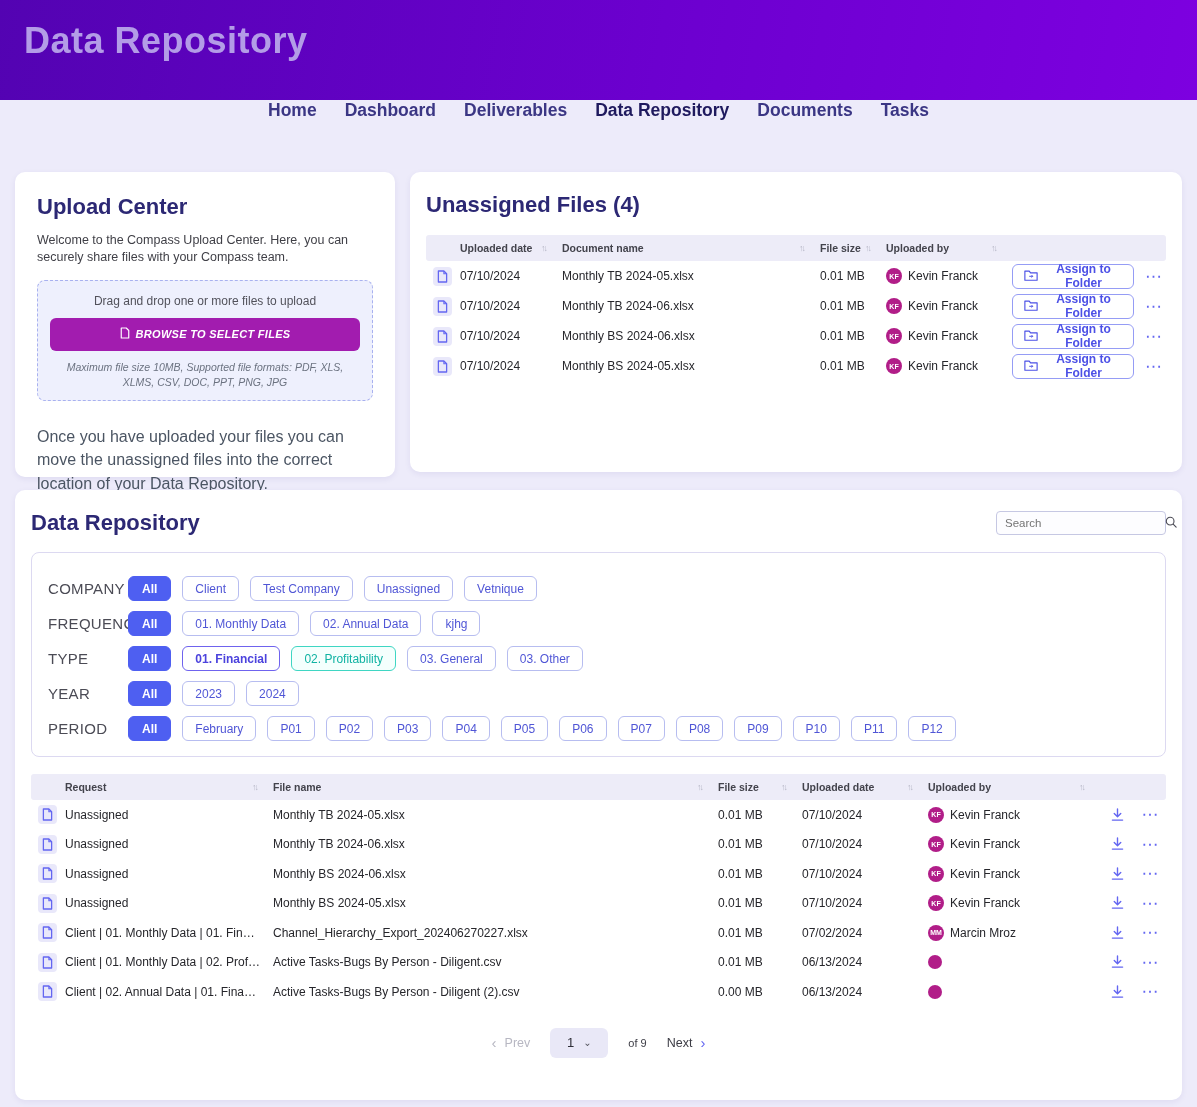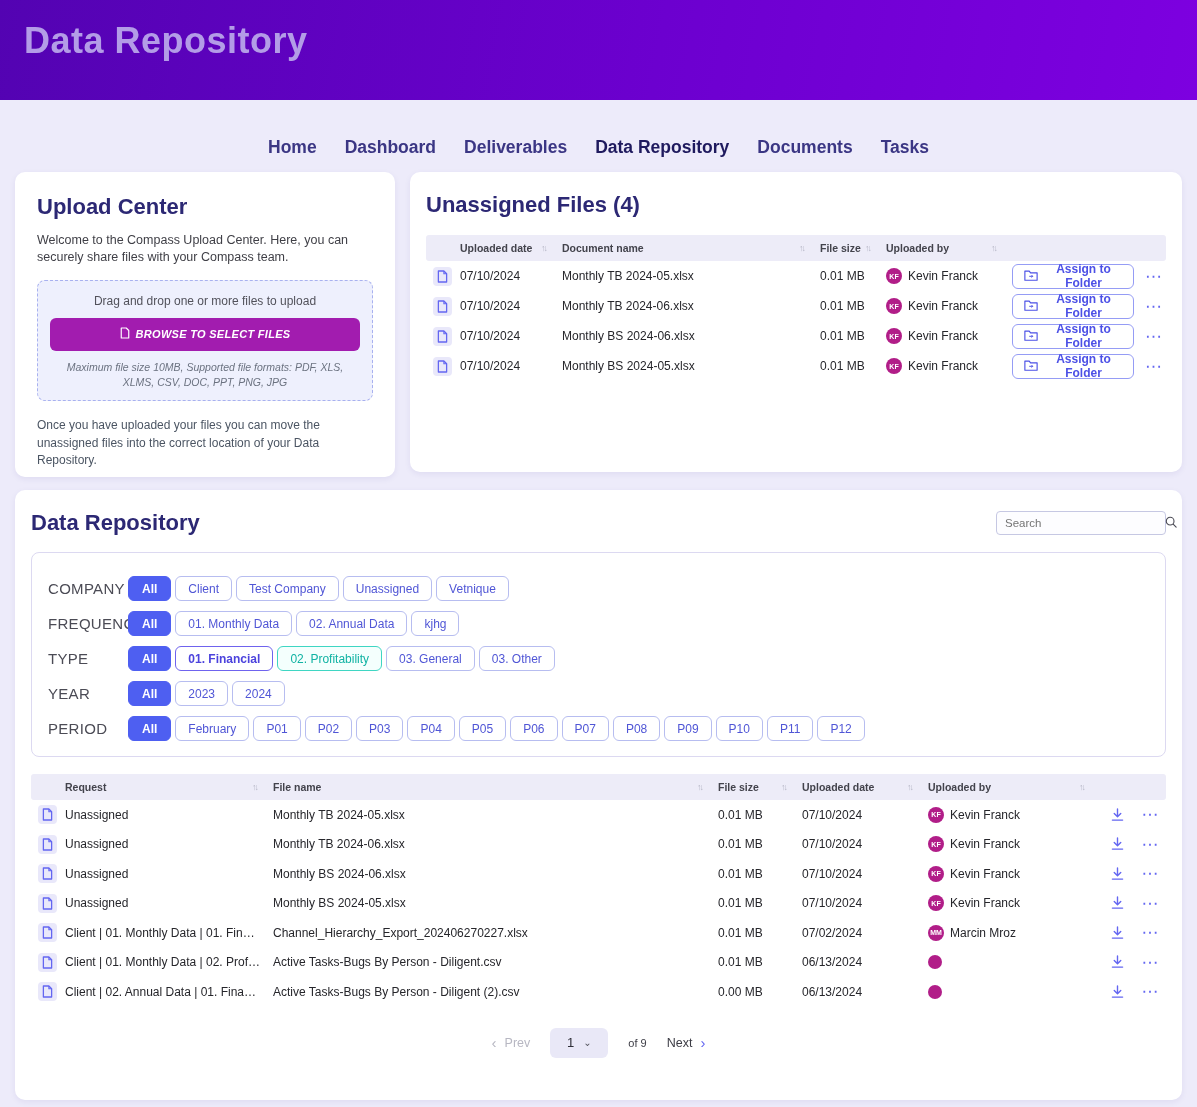--- a/index.html
+++ b/index.html
@@ -4,35 +4,35 @@
 <style>
   * { margin:0; padding:0; box-sizing:border-box; }
   html,body { width:1197px; height:1107px; }
   body { background:#edebfa; font-family:"Liberation Sans", sans-serif; position:relative; overflow:hidden; }
 
   
   .banner { height:100px; background:linear-gradient(100deg,#5303b2 0%,#6c00cf 55%,#7d00e0 100%); padding:20px 0 0 24px; }
   .banner h1 { color:#b39ce7; font-size:36px; font-weight:600; letter-spacing:.5px; }
 
   
-  .topnav { height:58px; display:flex; justify-content:center; align-items:flex-end; gap:28px; }
+  .topnav { height:58px; display:flex; justify-content:center; align-items:flex-start; gap:28px; }
   .topnav a { font-size:17.5px; color:#3b3684; font-weight:600; text-decoration:none; cursor:pointer; }
   .topnav a.active { color:#1f1a5e; font-weight:700; }
 
   .card { position:absolute; background:#fff; border-radius:10px; box-shadow:0 2px 6px rgba(47,35,122,.07); }
   .card-title { font-size:22px; font-weight:700; color:#2c2874; }
 
   
   #upload-card { left:15px; top:172px; width:380px; height:305px; padding:22px; }
   .uc-intro { font-size:12.5px; color:#3f3f46; line-height:1.35; margin-top:12px; }
   .dropzone { margin-top:14px; background:#eef0fd; border:1px dashed #a8b1ef; border-radius:8px; padding:13px 12px 10px; text-align:center; }
   .dz-hint { font-size:12px; color:#52525b; }
   .browse-btn { margin-top:10px; width:100%; background:#a21caf; color:#fff; border:none; border-radius:6px; font-size:11px; font-weight:700; letter-spacing:.3px; height:33px; display:flex; align-items:center; justify-content:center; gap:6px; cursor:pointer; font-family:inherit;font-style:italic; }
   .dz-note { margin-top:9px; font-size:10.5px; color:#6b7280; font-style:italic; line-height:1.45; }
-  .uc-outro { margin-top:16px; font-size:12px; color:#4b5563; line-height:1.45; }
+  .uc-outro { margin-top:24px; font-size:16px; color:#4b5563; line-height:1.45; }
 
   
   #unassigned-card { left:410px; top:172px; width:772px; height:300px; padding:20px 16px; }
   .u-table { margin-top:17px; }
   .u-head, .u-row { display:grid; grid-template-columns:34px 102px 258px 66px 126px 1fr; align-items:center; }
   .u-head { background:#edecf8; height:26px; font-size:10.5px; color:#43434c; font-weight:700; border-radius:3px; }
   .u-row { height:30px; font-size:12px; color:#26262b; }
   .th { display:flex; align-items:center; padding-right:16px; }
   .sort { margin-left:auto; font-size:9px; color:#b6b6c6; letter-spacing:-2px; cursor:pointer; }
   .doc-badge { width:19px; height:19px; border-radius:4px; background:#e9e8fa; display:flex; align-items:center; justify-content:center; margin-left:7px; }
@@ -45,21 +45,21 @@
 
   
   #repo-card { left:15px; top:490px; width:1167px; height:610px; padding:20px 16px; }
   .repo-head { display:flex; justify-content:space-between; align-items:center; }
   .search-box { width:170px; height:24px; border:1px solid #c6c8e3; border-radius:4px; background:#fdfdff; display:flex; align-items:center; padding:0 8px; gap:6px; }
   .search-box input { border:none; outline:none; flex:1; font-size:11.5px; color:#333; background:transparent; font-family:inherit; }
   .filters { margin-top:16px; border:1px solid #dcd9f1; border-radius:8px; padding:13px 16px 15px; }
   .filters-title { display:flex; align-items:center; gap:7px; font-size:11.5px; font-weight:700; color:#3c3c45; letter-spacing:.4px; cursor:pointer; }
   .f-row { display:flex; align-items:center; margin-top:10px; }
   .f-label { width:80px; font-size:15px; font-weight:400; color:#4b4b55; letter-spacing:.3px; flex:none; }
-  .chips { display:flex; gap:4px; flex-wrap:wrap; }
+  .chips { display:flex; gap:11px; flex-wrap:wrap; }
   .chip { height:25px; padding:0 12px; border-radius:6px; border:1px solid #b7bdf0; background:#fff; color:#5056d6; font-size:12px; cursor:pointer; display:inline-flex; align-items:center; font-family:inherit; }
   .chip.solid { background:#4e5ff1; border-color:#4e5ff1; color:#fff; font-weight:700; padding:0 13px; }
   .chip.sel { border:1.5px solid #6f63ee; color:#4c43dd; font-weight:600; }
   .chip.teal { border-color:#3fd6c3; color:#10b3a3; background:#f4fffd; }
 
   .r-head, .r-row { display:grid; grid-template-columns:34px 208px 1fr 84px 126px 172px 34px 32px; align-items:center; }
   .r-head { background:#edecf8; height:26px; font-size:10.5px; color:#43434c; font-weight:700; margin-top:17px; border-radius:3px; }
   .r-row { height:29.5px; font-size:12px; color:#26262b; }
   .ellip { white-space:nowrap; overflow:hidden; text-overflow:ellipsis; padding-right:12px; }
   .dl { display:flex; justify-content:center; cursor:pointer; }

